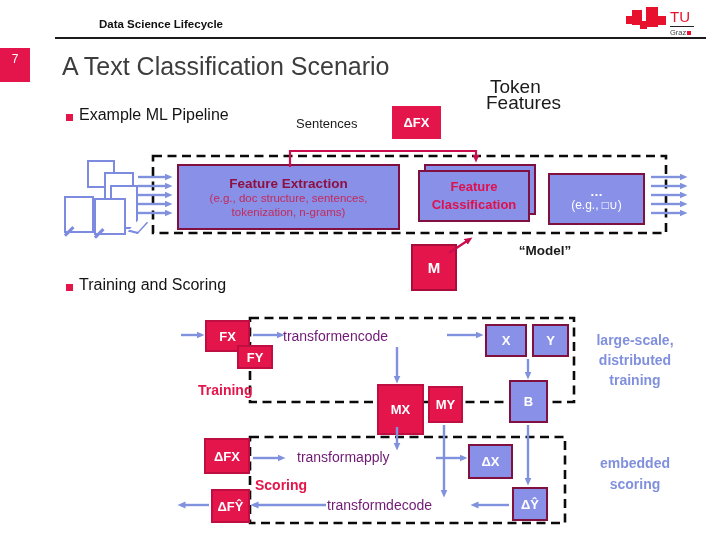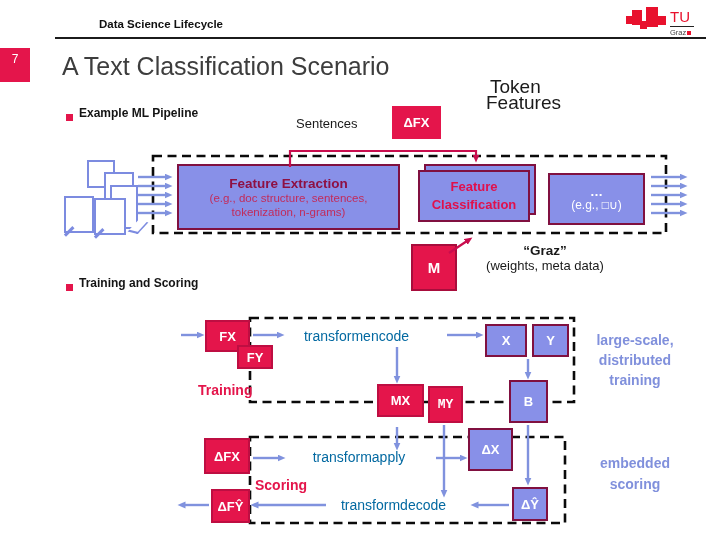--- a/index.html
+++ b/index.html
@@ -14,28 +14,28 @@
   .title{left:62px;top:52px;font-size:25px;color:#3d3d3d;}
   
   .logo{right:10px;top:7px;width:84px;height:32px;}
   .lsq{position:absolute;background:#E8112D;}
   .logo-tu{position:absolute;left:44px;top:2px;font-size:15px;font-weight:normal;color:#E8112D;line-height:15px;}
   .logo-rule{position:absolute;left:44px;top:19px;width:24px;height:1px;background:#222;}
   .logo-graz{position:absolute;left:44px;top:21px;font-size:7.5px;color:#444;}
   .logo-graz .dot{display:inline-block;width:4px;height:4px;background:#E8112D;margin-left:1px;}
   
   .bullet-sq{width:7px;height:7px;background:#E4154B;}
-  .bullet-tx{font-size:12px;font-weight:bold;color:#141414;}
+  .bullet-tx{font-size:16px;font-weight:normal;color:#141414;}
   
   .rbox{background:#E4154B;border:2px solid #BE0E42;color:#fff;font-weight:bold;
         display:flex;align-items:center;justify-content:center;box-sizing:border-box;font-size:13px;z-index:4;}
   .bbox{background:#8890E8;border:2.5px solid #801040;color:#fff;font-weight:bold;
         display:flex;align-items:center;justify-content:center;box-sizing:border-box;font-size:13px;z-index:4;}
   .bback{background:#8890E8;border:2.5px solid #801040;box-sizing:border-box;z-index:3;}
-  .optxt{font-size:14px;color:#0369a1;text-align:center;z-index:5;}
+  .optxt{font-size:14px;color:#701a75;z-index:5;}
   .grouplabel{font-size:14px;font-weight:bold;color:#E4154B;z-index:6;}
   .sidenote{font-size:14px;font-weight:bold;color:#8090DC;text-align:center;line-height:20px;z-index:5;}
   .svglayer{position:absolute;left:0;top:0;z-index:2;pointer-events:none;}
   .svgtop{position:absolute;left:0;top:0;z-index:7;pointer-events:none;}
   
   .doc{position:absolute;background:#fff;border:2.5px solid #7C8BE0;box-sizing:border-box;}
   .fold{position:absolute;left:-3px;bottom:-1px;width:12px;height:2.5px;background:#7C8BE0;transform:rotate(-45deg);}
   .tail{position:absolute;right:-8px;bottom:-6px;width:10px;height:10px;background:#fff;
         border-right:2.5px solid #7C8BE0;border-bottom:2.5px solid #7C8BE0;transform:skewX(-35deg) rotate(12deg);}
 </style>
@@ -105,45 +105,44 @@
     </div>
   </div>
 
   <div class="abs bbox" style="left:548px;top:173px;width:97px;height:52px;flex-direction:column;">
     <div style="font-size:13px;line-height:12px;">…</div>
     <div style="font-size:12px;font-weight:normal;">(e.g., □∪)</div>
   </div>
 
   <div class="abs rbox" style="left:411px;top:244px;width:46px;height:47px;font-size:15px;border:2px solid #A80D3C;">M</div>
   <div class="abs" style="left:470px;top:243px;width:150px;text-align:center;z-index:5;">
-    <div style="font-size:13.5px;font-weight:bold;">“Graz”</div>
-    <div style="font-size:13px;">(weights, meta data)</div>
+    <div style="font-size:13.5px;font-weight:bold;">“Model”</div>
   </div>
 
   <div class="abs bullet-sq" style="left:66px;top:284px;"></div>
   <div class="abs bullet-tx" style="left:79px;top:276px;">Training and Scoring</div>
 
   <div class="abs rbox" style="left:205px;top:320px;width:45px;height:32px;">FX</div>
   <div class="abs rbox" style="left:237px;top:345px;width:36px;height:24px;z-index:5;">FY</div>
   <div class="abs optxt" style="left:283px;top:328px;width:147px;">transformencode</div>
   <div class="abs bbox" style="left:485px;top:324px;width:42px;height:33px;">X</div>
   <div class="abs bbox" style="left:532px;top:324px;width:37px;height:33px;">Y</div>
   <div class="abs grouplabel" style="left:198px;top:382px;">Training</div>
-  <div class="abs rbox" style="left:377px;top:384px;width:47px;height:33px;">MX</div>
-  <div class="abs rbox" style="left:428px;top:386px;width:35px;height:37px;font-family:Liberation Mono, monospace;">MY</div>
+  <div class="abs rbox" style="left:377px;top:384px;width:47px;height:51px;">MX</div>
+  <div class="abs rbox" style="left:428px;top:386px;width:35px;height:37px;">MY</div>
   <div class="abs bbox" style="left:509px;top:380px;width:39px;height:43px;">B</div>
   <div class="abs sidenote" style="left:585px;top:330px;width:100px;">
     <div>large-scale,</div>
     <div>distributed</div>
     <div>training</div>
   </div>
 
   <div class="abs rbox" style="left:204px;top:438px;width:46px;height:36px;">ΔFX</div>
   <div class="abs optxt" style="left:297px;top:449px;width:124px;">transformapply</div>
-  <div class="abs bbox" style="left:468px;top:428px;width:45px;height:43px;">ΔX</div>
+  <div class="abs bbox" style="left:468px;top:444px;width:45px;height:35px;">ΔX</div>
   <div class="abs grouplabel" style="left:255px;top:477px;">Scoring</div>
   <div class="abs rbox" style="left:211px;top:489px;width:39px;height:34px;">ΔFŶ</div>
   <div class="abs optxt" style="left:327px;top:497px;width:133px;">transformdecode</div>
   <div class="abs bbox" style="left:512px;top:487px;width:36px;height:34px;">ΔŶ</div>
   <div class="abs sidenote" style="left:585px;top:453px;width:100px;line-height:21px;">
     <div>embedded</div>
     <div>scoring</div>
   </div>
 
   <svg class="svgtop" width="720" height="540" viewBox="0 0 720 540">

